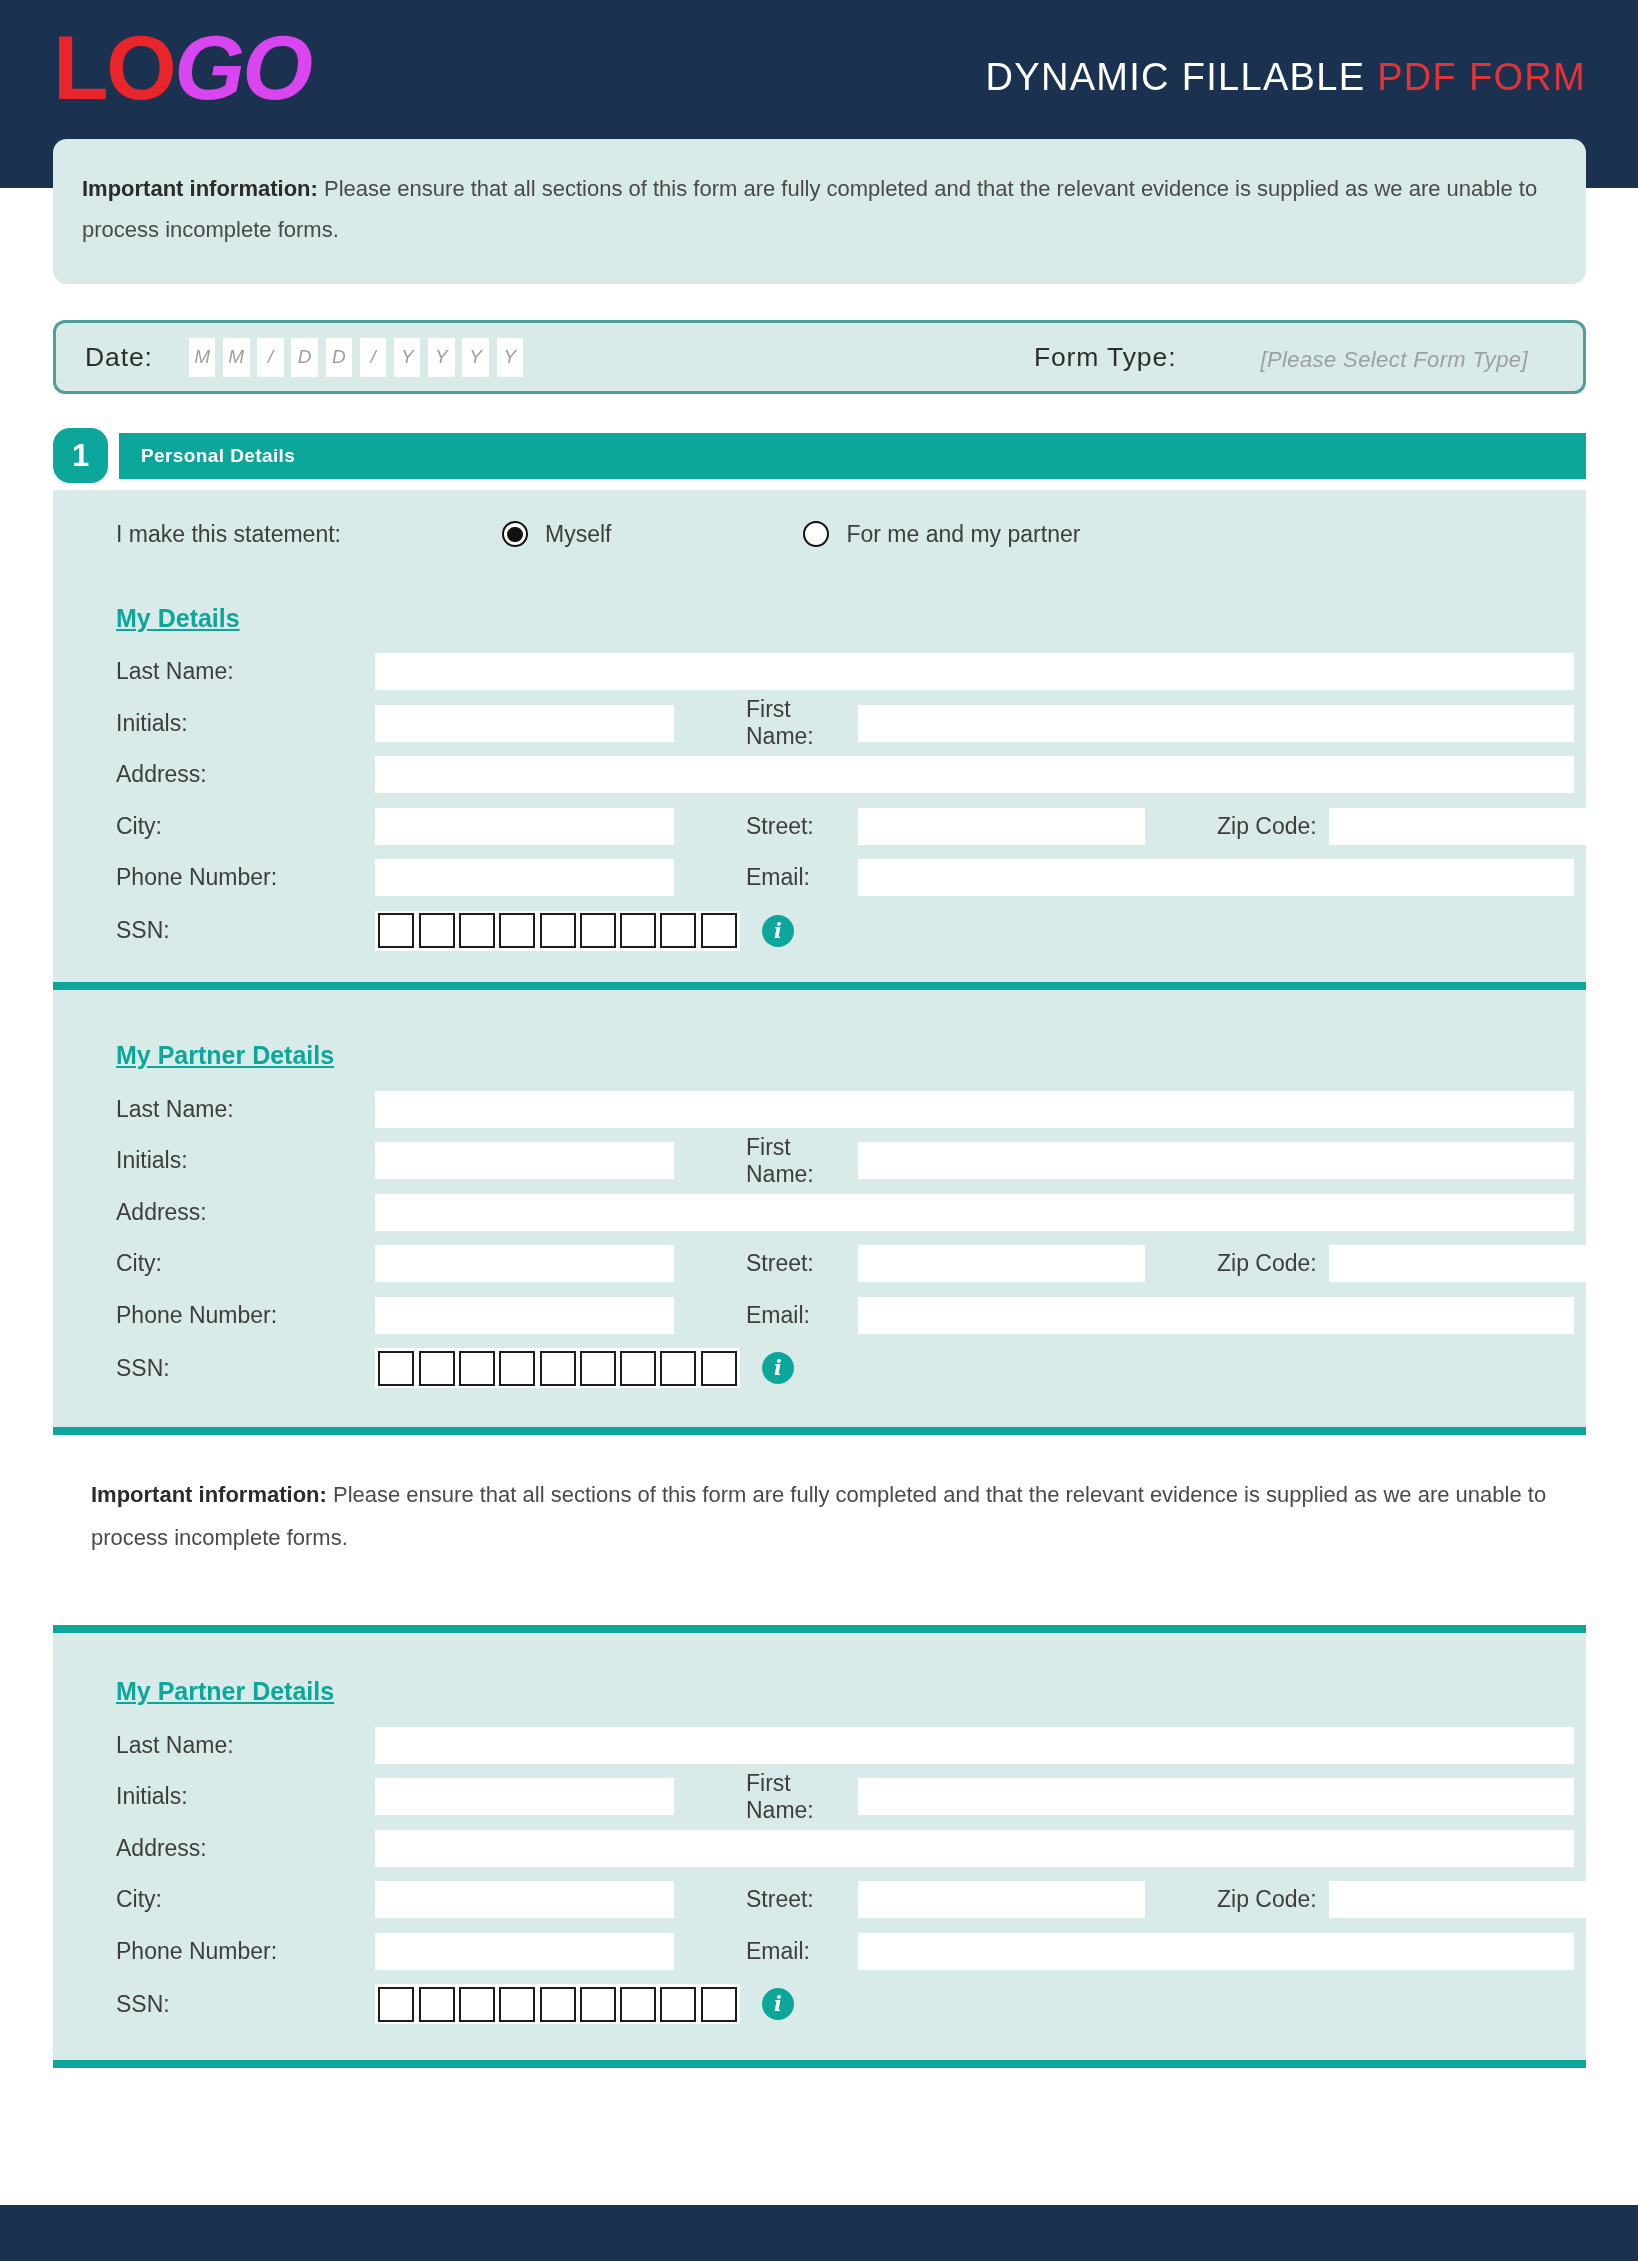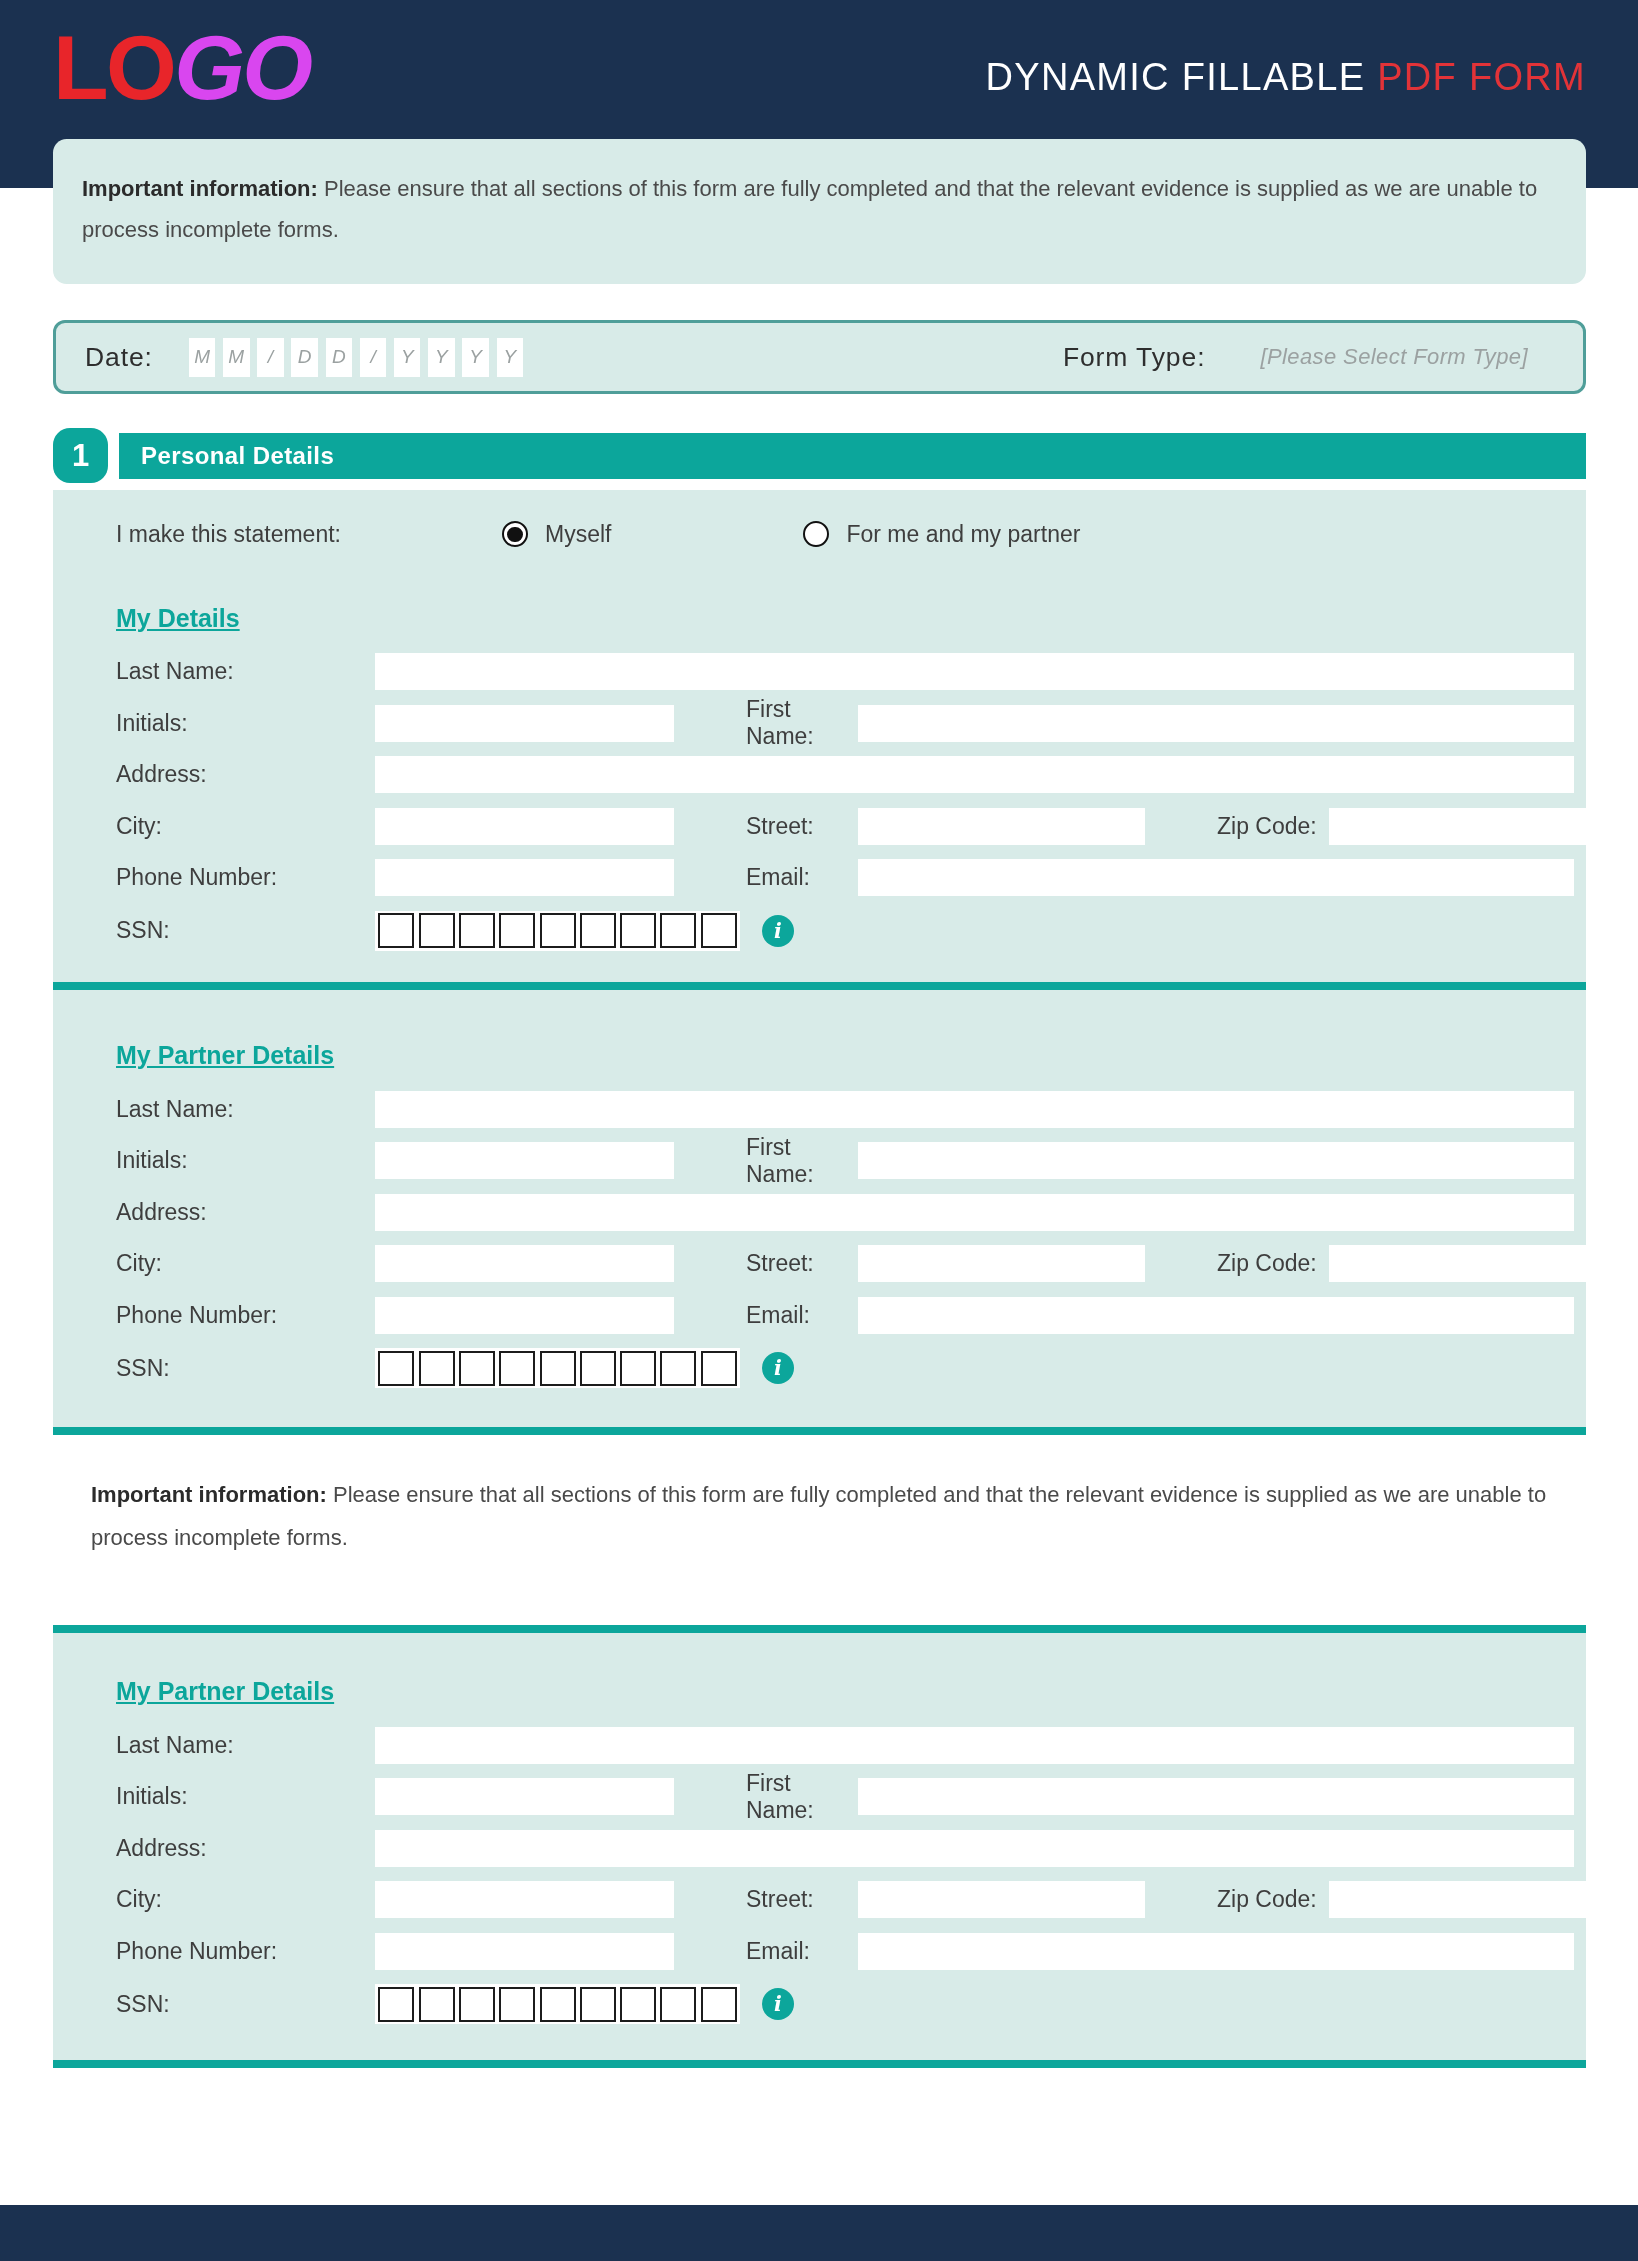--- a/index.html
+++ b/index.html
@@ -40,35 +40,35 @@
     border:3.4px solid #4f9e99; border-radius:12px;
     display:flex; align-items:center; padding:0 0 0 29px;
   }
   .date-label { font-size:26.5px; color:#2e2e2e; letter-spacing:0.9px; margin-right:36px; }
   .date-boxes { display:flex; gap:7.7px; }
   .date-box {
     width:26.5px; height:39px; border:0; background:#ffffff;
     text-align:center; font-size:19px; color:#333; outline:none;
   }
   .date-box::placeholder { color:#9ba1a1; font-style:italic; }
-  .form-type { margin-left:auto; margin-right:55px; display:flex; align-items:center; gap:55px; }
+  .form-type { margin-left:auto; margin-right:55px; display:flex; align-items:flex-end; gap:84px; }
   .form-type-label { font-size:26.5px; color:#2e2e2e; letter-spacing:0.9px; }
   .form-type-value { font-size:22px; font-style:italic; color:#9ba1a1; letter-spacing:0.4px; cursor:default; }
 
   
   .section-head { margin:34px 53px 0; display:flex; align-items:center; }
   .badge {
     width:55px; height:55px; border-radius:17px; background:#0ca69b; flex:none;
     color:#fff; font-size:31px; font-weight:700;
     display:flex; align-items:center; justify-content:center;
   }
   .section-bar {
     flex:1; height:46px; background:#0ca69b; margin-left:11px;
     display:flex; align-items:center; padding-left:22px;
-    color:#ffffff; font-size:24px; font-weight:700; letter-spacing:0.4px;
+    color:#ffffff; font-size:19px; font-weight:700; letter-spacing:0.4px;
   }
 
   
   .panel  { margin:6.8px 53px 0; background:#d8ebe8; padding-bottom:39px; }
   .panel2 { margin:0 53px; background:#d8ebe8; padding:44px 0 36px; border-bottom:8.5px solid #0ca69b; }
   .panel-divider { height:8.5px; background:#0ca69b; margin-top:31px; }
 
   .statement { display:flex; align-items:center; padding:26px 0 0 63px; height:63px;gap:47px; }
   .statement-label { font-size:23px; color:#3e3e3e; width:339px; flex:none; }
   .radio-opt { display:flex; align-items:center; cursor:pointer; }

